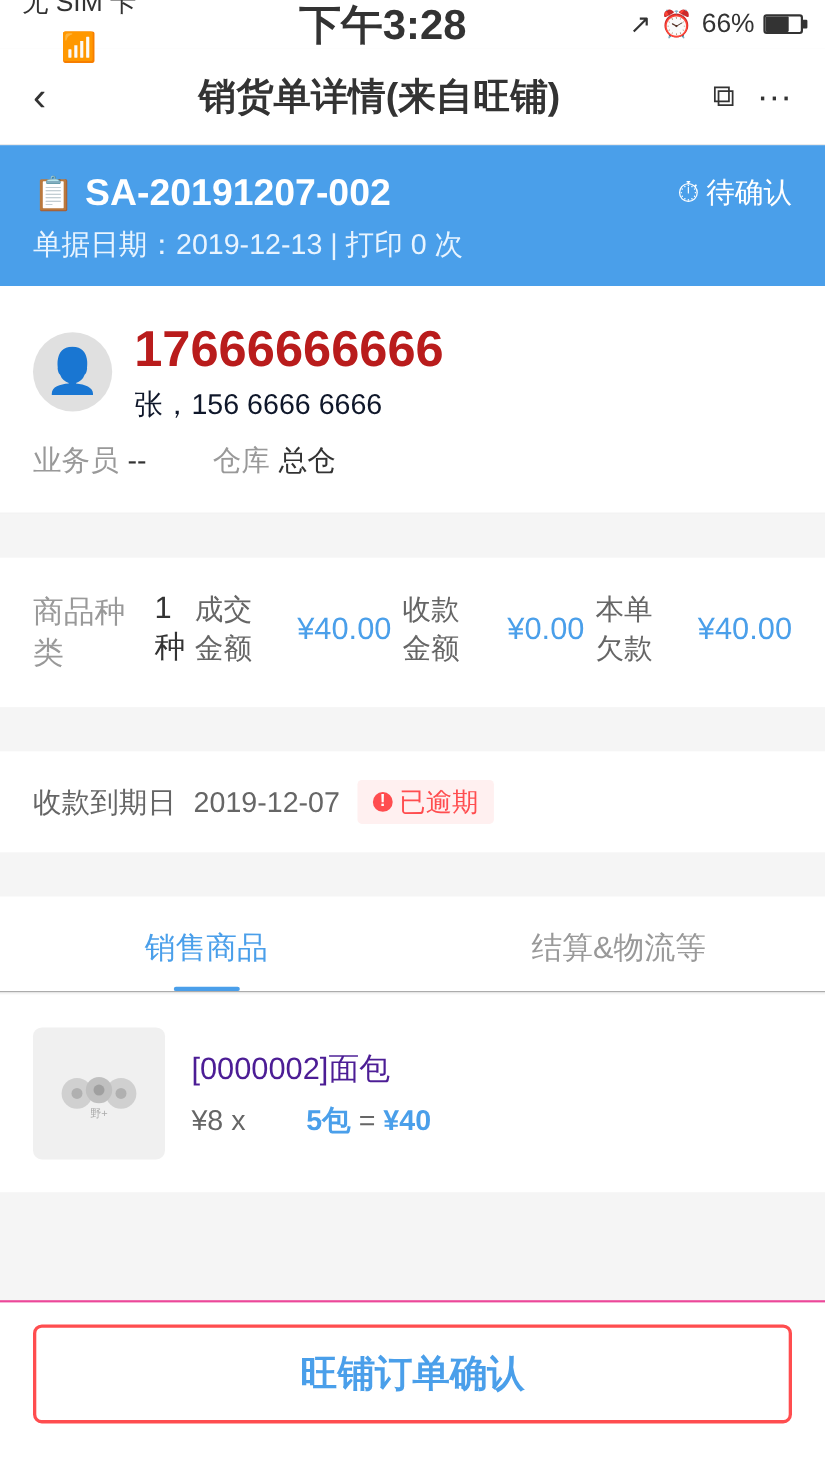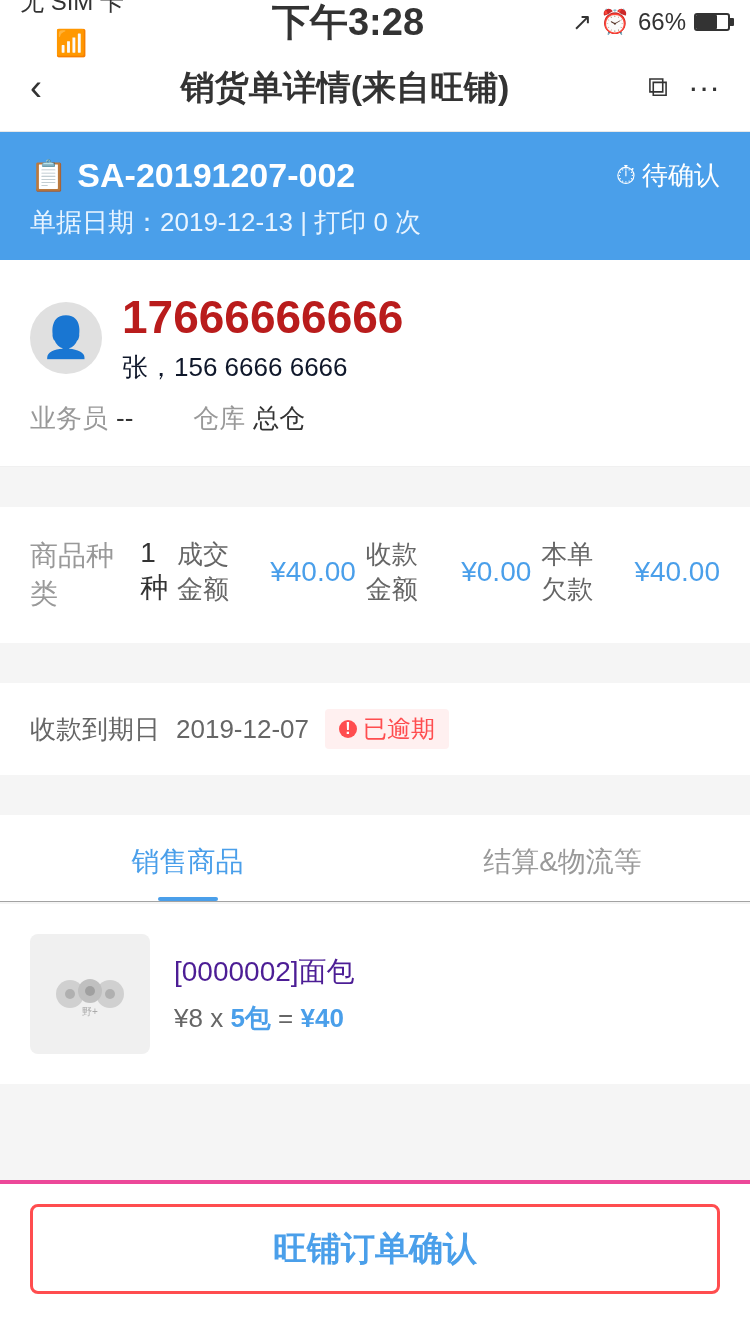--- a/index.html
+++ b/index.html
@@ -269,38 +269,38 @@
     .product-name {
       font-size: 28px;
       color: #4c1d95;
       font-weight: 500;
     }
     .product-price {
       font-size: 26px;
       color: #666;
       margin-top: 10px;
     }
-    .price-qty { color: #4a9fea; font-weight: 600; }
+    .price-qty { color: #4a9fea; font-weight: 600; margin-left: 48px; }
     .price-total { color: #4a9fea; font-weight: 700; }
 
     
     .bottom-spacer {
       background: #f5f5f5;
       height: 200px;
     }
 
     
     .bottom-bar {
       position: fixed;
       bottom: 0;
       left: 0;
       width: 750px;
       background: #fff;
       padding: 20px 30px 40px;
-      border-top: 4px solid #ec4899;
+      border-top: 2px solid #ec4899;
     }
     .confirm-btn {
       width: 100%;
       height: 90px;
       border: 3px solid #ff4d4f;
       background: #fff;
       color: #4a9fea;
       font-size: 34px;
       font-weight: 600;
       border-radius: 8px;

